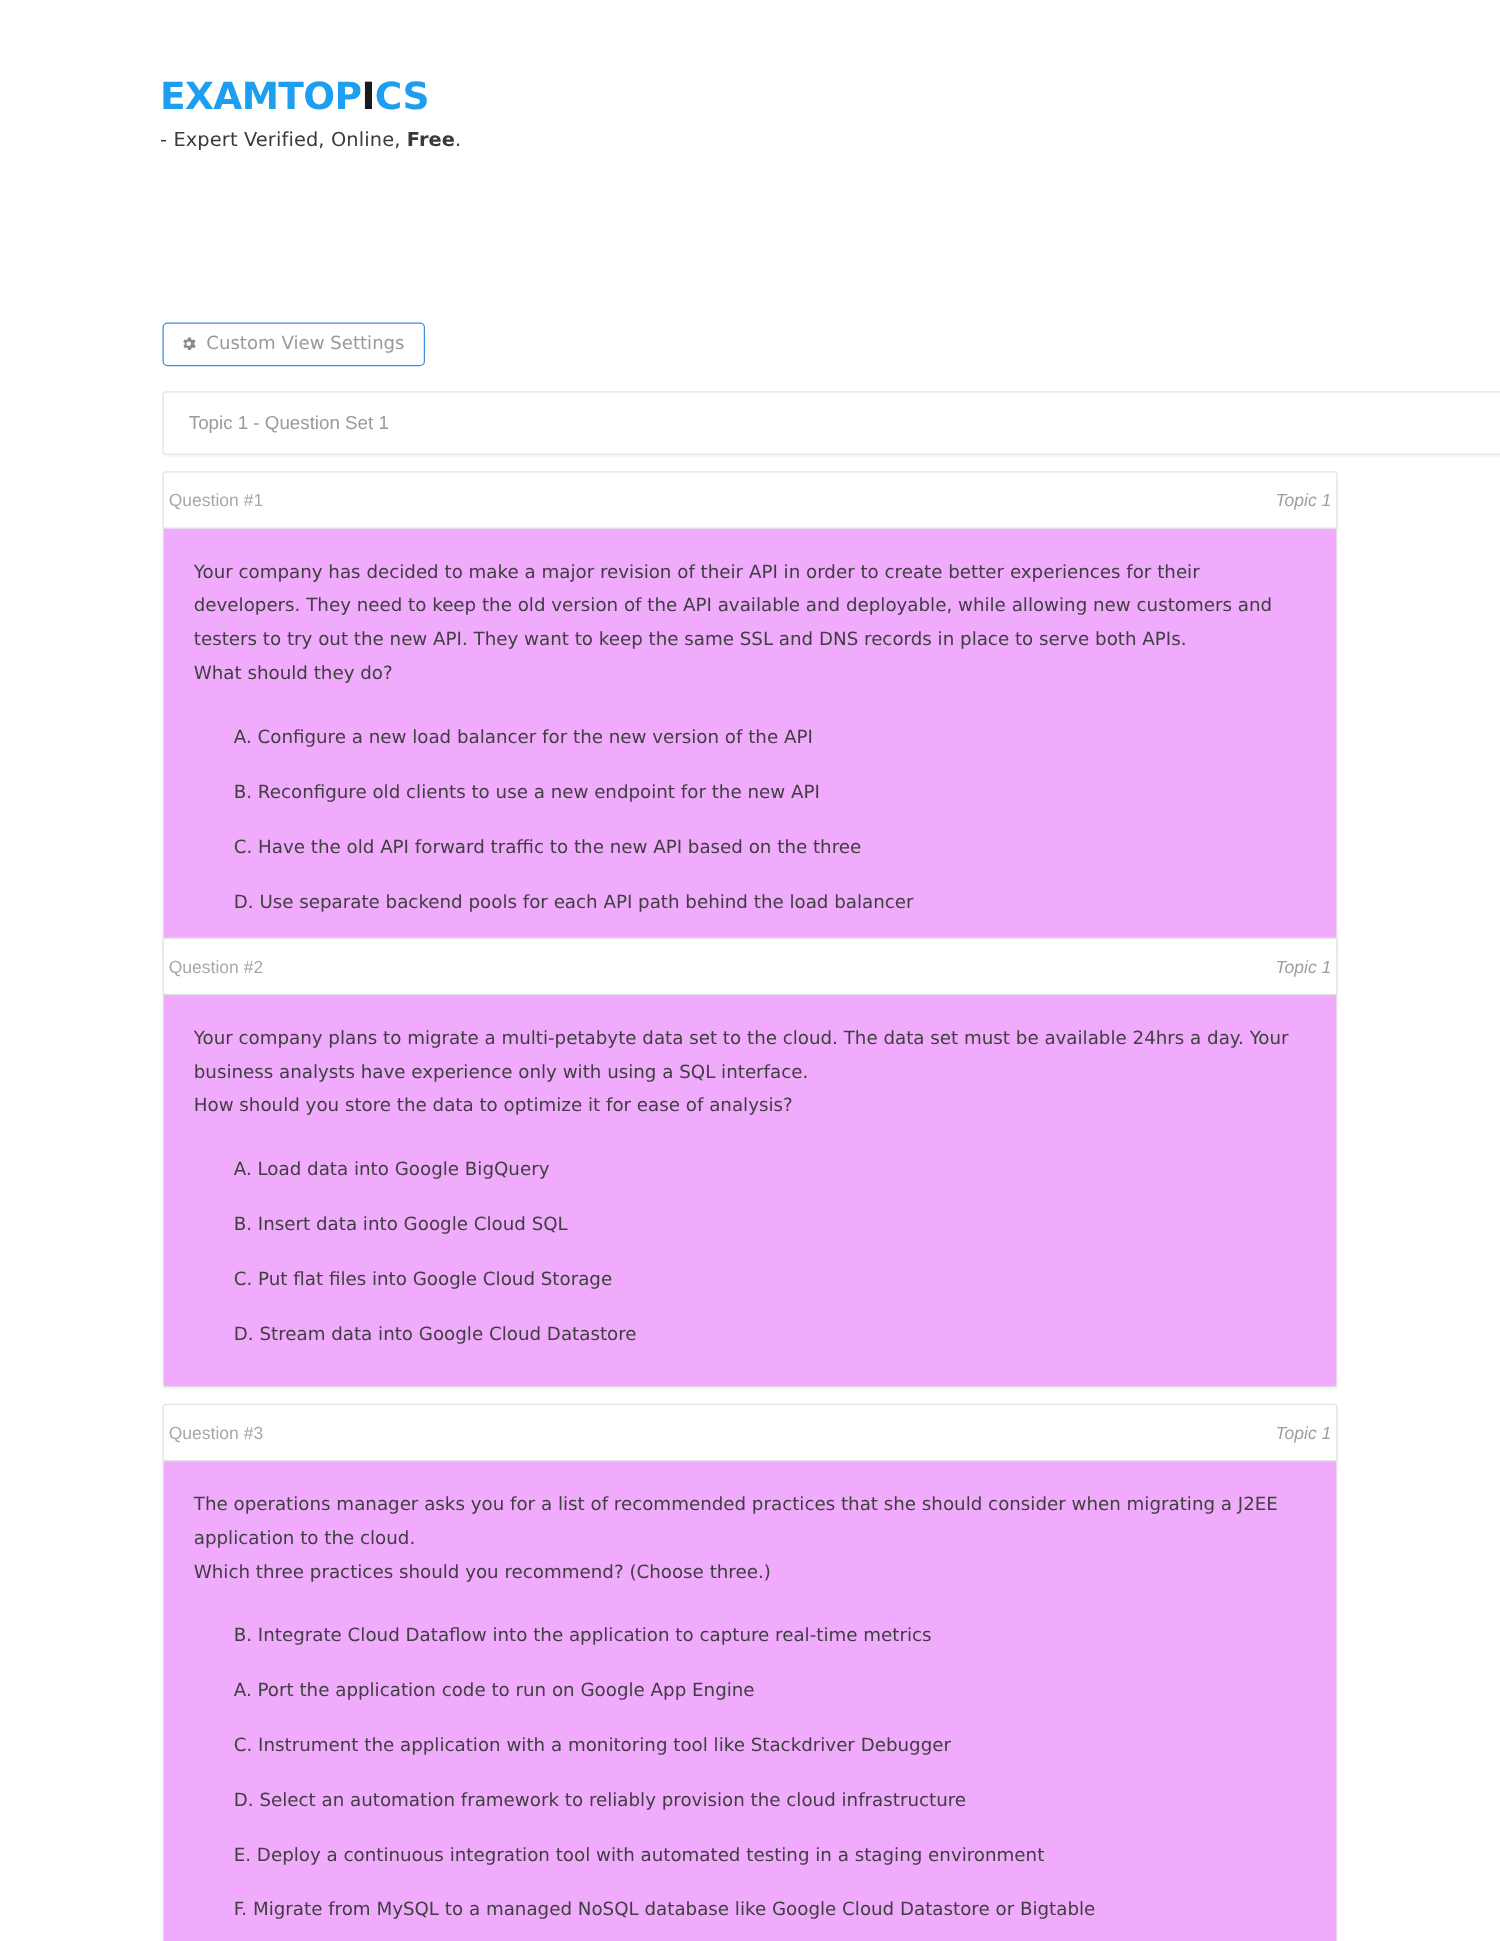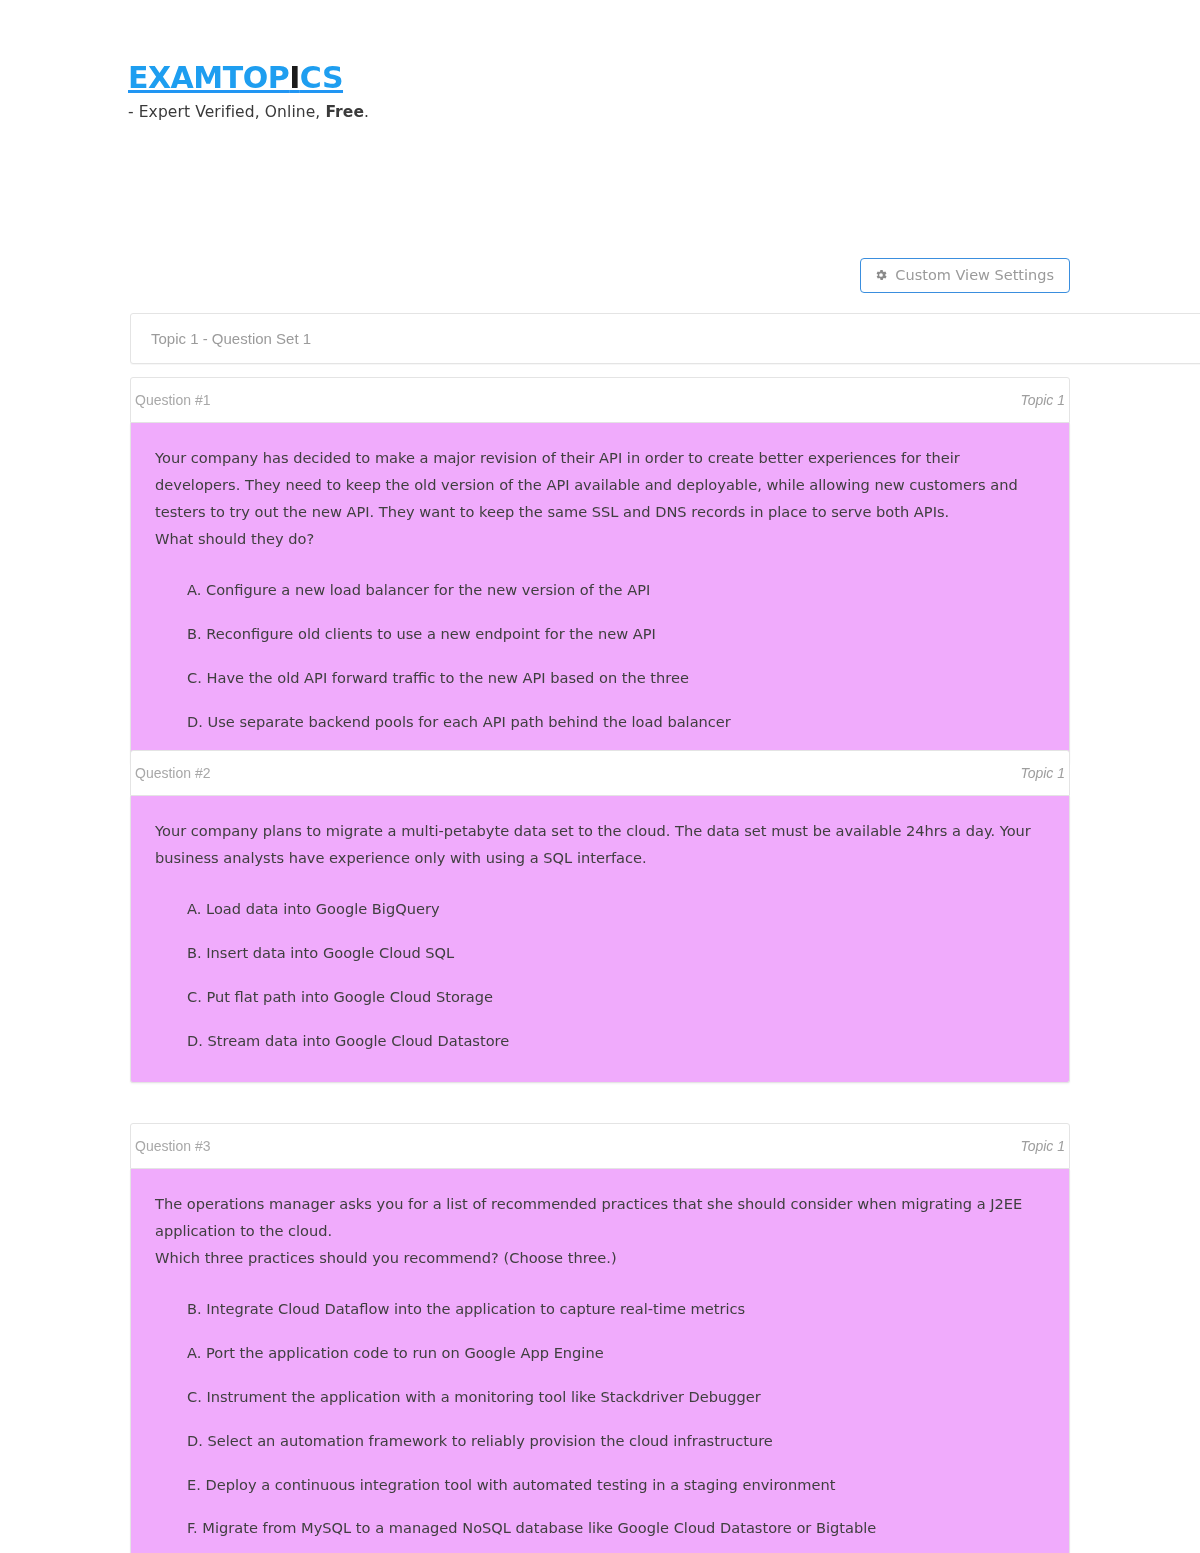--- a/index.html
+++ b/index.html
@@ -30,42 +30,40 @@
   }
   .brand-logo {
     font-size: 30px;
     font-weight: 700;
     letter-spacing: -0.5px;
     line-height: 1;
     font-family: "DejaVu Sans", sans-serif;
     color: #2196f3;
     white-space: nowrap;
     display: block;
-    text-decoration: underline;
   }
   .brand-logo .lg-blue { color: #1e9ef0; }
   .brand-logo .lg-dark { color: #1b1b1b; }
   .brand-tagline {
     margin-top: 10px;
     font-size: 15.5px;
     color: #3a3a3a;
     white-space: nowrap;
     font-family: "DejaVu Sans", sans-serif;
     letter-spacing: 0.1px;
   }
   .brand-tagline b { font-weight: 700; }
 
   
   .settings-row {
     position: absolute;
     left: 130px;
     top: 258px;
     width: 940px;
     display: flex;
-    justify-content: flex-end;
   }
   .settings-btn {
     display: inline-flex;
     align-items: center;
     gap: 7px;
     border: 1px solid #3a8ede;
     border-radius: 4px;
     background: #ffffff;
     color: #9a9a9a;
     font-size: 14.5px;
@@ -206,25 +204,26 @@
   </div>
 
   <div class="question-block" style="top:750px;">
     <div class="q-head">
       <span class="q-num">Question #2</span>
       <span class="q-topic">Topic 1</span>
     </div>
     <div class="q-body">
       <div class="q-text">
         <span class="q-line">Your company plans to migrate a multi-petabyte data set to the cloud. The data set must be available 24hrs a day. Your business analysts have experience only with using a SQL interface.</span>
+        <span class="q-line">How should you store the data to optimize it for ease of analysis?</span>
       </div>
       <ul class="choices">
         <li>A. Load data into Google BigQuery</li>
         <li>B. Insert data into Google Cloud SQL</li>
-        <li>C. Put flat path into Google Cloud Storage</li>
+        <li>C. Put flat files into Google Cloud Storage</li>
         <li>D. Stream data into Google Cloud Datastore</li>
       </ul>
     </div>
   </div>
 
   <div class="question-block" style="top:1123px;">
     <div class="q-head">
       <span class="q-num">Question #3</span>
       <span class="q-topic">Topic 1</span>
     </div>

